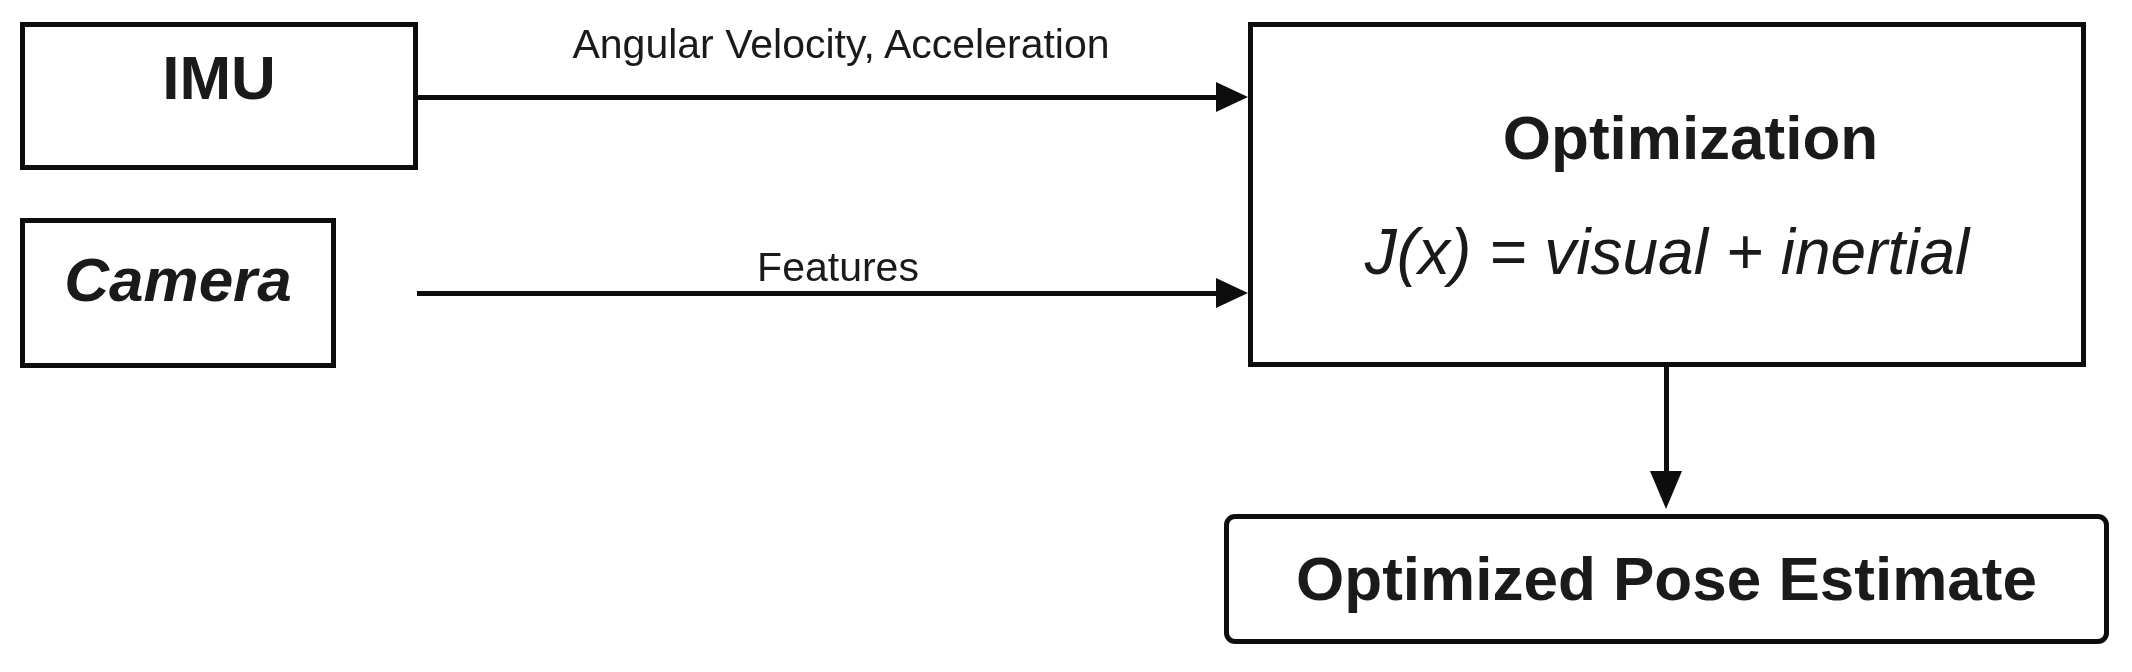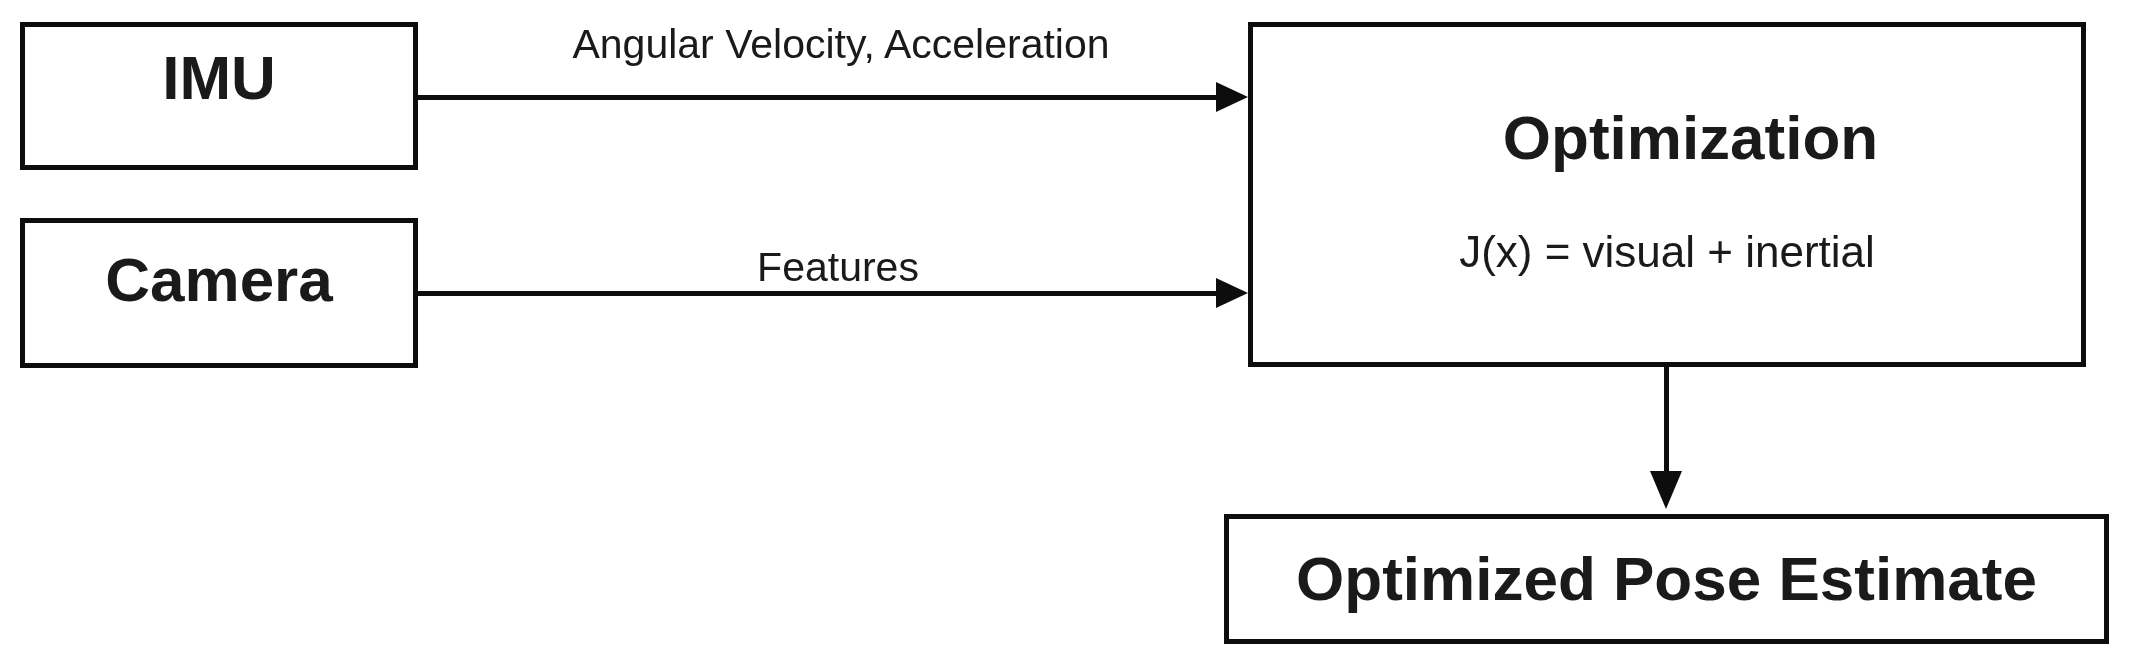--- a/index.html
+++ b/index.html
@@ -26,32 +26,33 @@
     position: absolute;
     background: var(--node-fill);
     border: 5px solid var(--stroke);
     display: flex;
     flex-direction: column;
     align-items: center;
     justify-content: center;
     text-align: center;
   }
   .node-imu    { left: 20px;   top: 22px;  width: 398px; height: 148px; padding-bottom: 36px; }
-  .node-camera { left: 20px;   top: 218px; width: 398px; height: 150px; padding-bottom: 26px; }
+  .node-camera { left: 20px;   top: 218px; width: 316px; height: 150px; padding-bottom: 26px; font-style: italic; }
   .node-optimization { left: 1248px; top: 22px; width: 838px; height: 345px; }
-  .node-output { left: 1224px; top: 514px; width: 885px; height: 130px; padding-bottom: 0; }
+  .node-output { left: 1224px; top: 514px; width: 885px; height: 130px; padding-bottom: 0; border-radius: 11px; }
   .node-label, .node-title {
     font-weight: bold;
     font-size: 62px;
     line-height: 1.15;
     white-space: nowrap;
   }
   .node-title { line-height: 74px; margin-left: 47px; }
   .node-formula {
-    font-size: 44px;
+    font-style: italic;
+    font-size: 64px;
     line-height: 74px;
     white-space: nowrap;
     margin-top: 40px;
   }
   .edge-shaft {
     position: absolute;
     height: 5px;
     background: var(--stroke);
   }
   .shaft-imu    { left: 417px; top: 95px;  width: 801px; }

